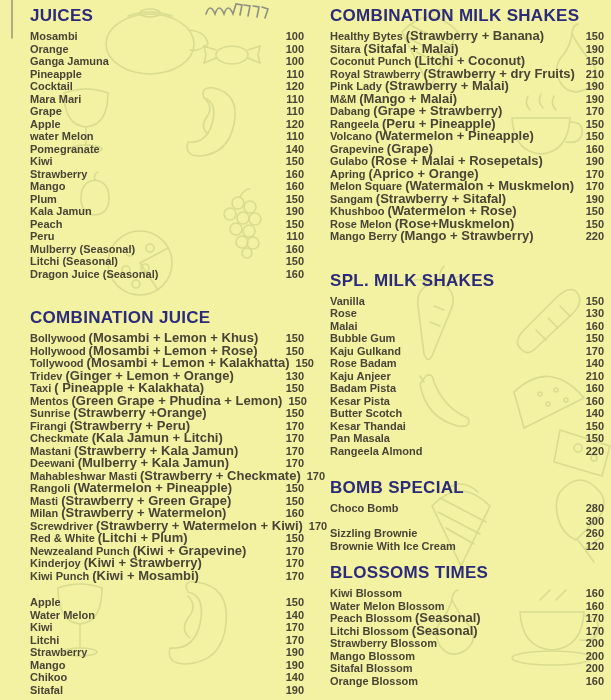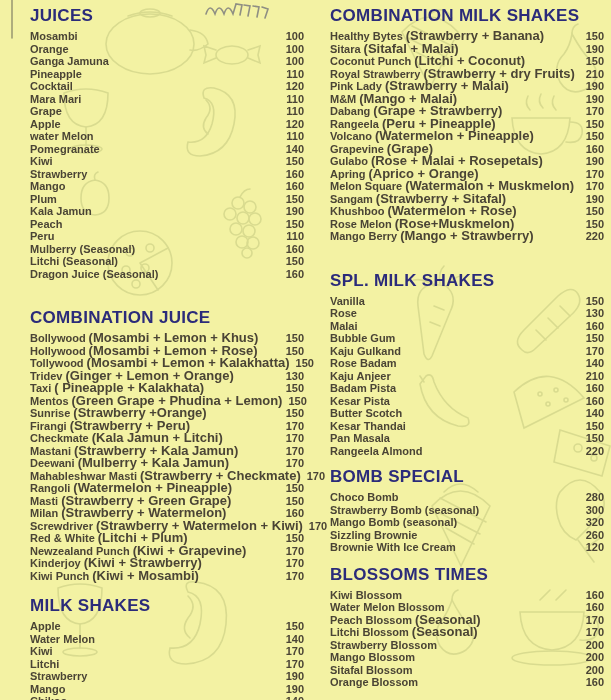--- a/index.html
+++ b/index.html
@@ -23,21 +23,21 @@
     font-size:11px;font-weight:bold;color:#4a4435;white-space:nowrap;
   }
   .item .note{font-size:13px;font-weight:bold;margin-left:3px;color:#4a4435;}
   .item .price{margin-left:auto;padding-left:6px;font-size:11px;}
   
   .col-left .section:nth-child(1){margin-top:0;}
   .col-left .section:nth-child(2){margin-top:28px;}
   .col-left .section:nth-child(3){margin-top:14px;}
   .col-right .section:nth-child(1){margin-top:0;}
   .col-right .section:nth-child(2){margin-top:28px;}
-  .col-right .section:nth-child(3){margin-top:10px;}
+  .col-right .section:nth-child(3){margin-top:21px;}
   .col-right .section:nth-child(4){margin-top:11px;}
 </style>
 </head>
 <body>
 
 <div class="menu">
 
   <svg class="doodles" viewBox="0 0 611 700" xmlns="http://www.w3.org/2000/svg" fill="none" stroke="#d9db8f" stroke-width="1.6" stroke-linecap="round">
     <g stroke="#8f8f83">
       <path d="M206,14 q4,-12 9,0 q4,-12 9,0 q4,-12 9,0 l3,-10 6,1 -2,10 m4,-10 6,1 -2,10 m5,-10 6,1 -2,10 m5,-10 6,2 -3,9"></path>
@@ -341,21 +341,20 @@
             <span class="note">(Kiwi + Strawberry)</span>
             <span class="price">170</span>
           </div>
           <div class="item">
             <span>Kiwi Punch</span>
             <span class="note">(Kiwi + Mosambi)</span>
             <span class="price">170</span>
           </div>
         </div>
         <div class="section">
-          <div class="section-title">MILK SHAKES</div>
           <div class="item">
             <span>Apple</span>
             <span class="price">150</span>
           </div>
           <div class="item">
             <span>Water Melon</span>
             <span class="price">140</span>
           </div>
           <div class="item">
             <span>Kiwi</span>
@@ -527,26 +526,21 @@
             <span class="price">220</span>
           </div>
         </div>
         <div class="section">
           <div class="section-title">BOMB SPECIAL</div>
           <div class="item">
             <span>Choco Bomb</span>
             <span class="price">280</span>
           </div>
           <div class="item">
-            <span>Strawberry Bomb (seasonal)</span>
             <span class="price">300</span>
-          </div>
-          <div class="item">
-            <span>Mango Bomb (seasonal)</span>
-            <span class="price">320</span>
           </div>
           <div class="item">
             <span>Sizzling Brownie</span>
             <span class="price">260</span>
           </div>
           <div class="item">
             <span>Brownie With Ice Cream</span>
             <span class="price">120</span>
           </div>
         </div>

